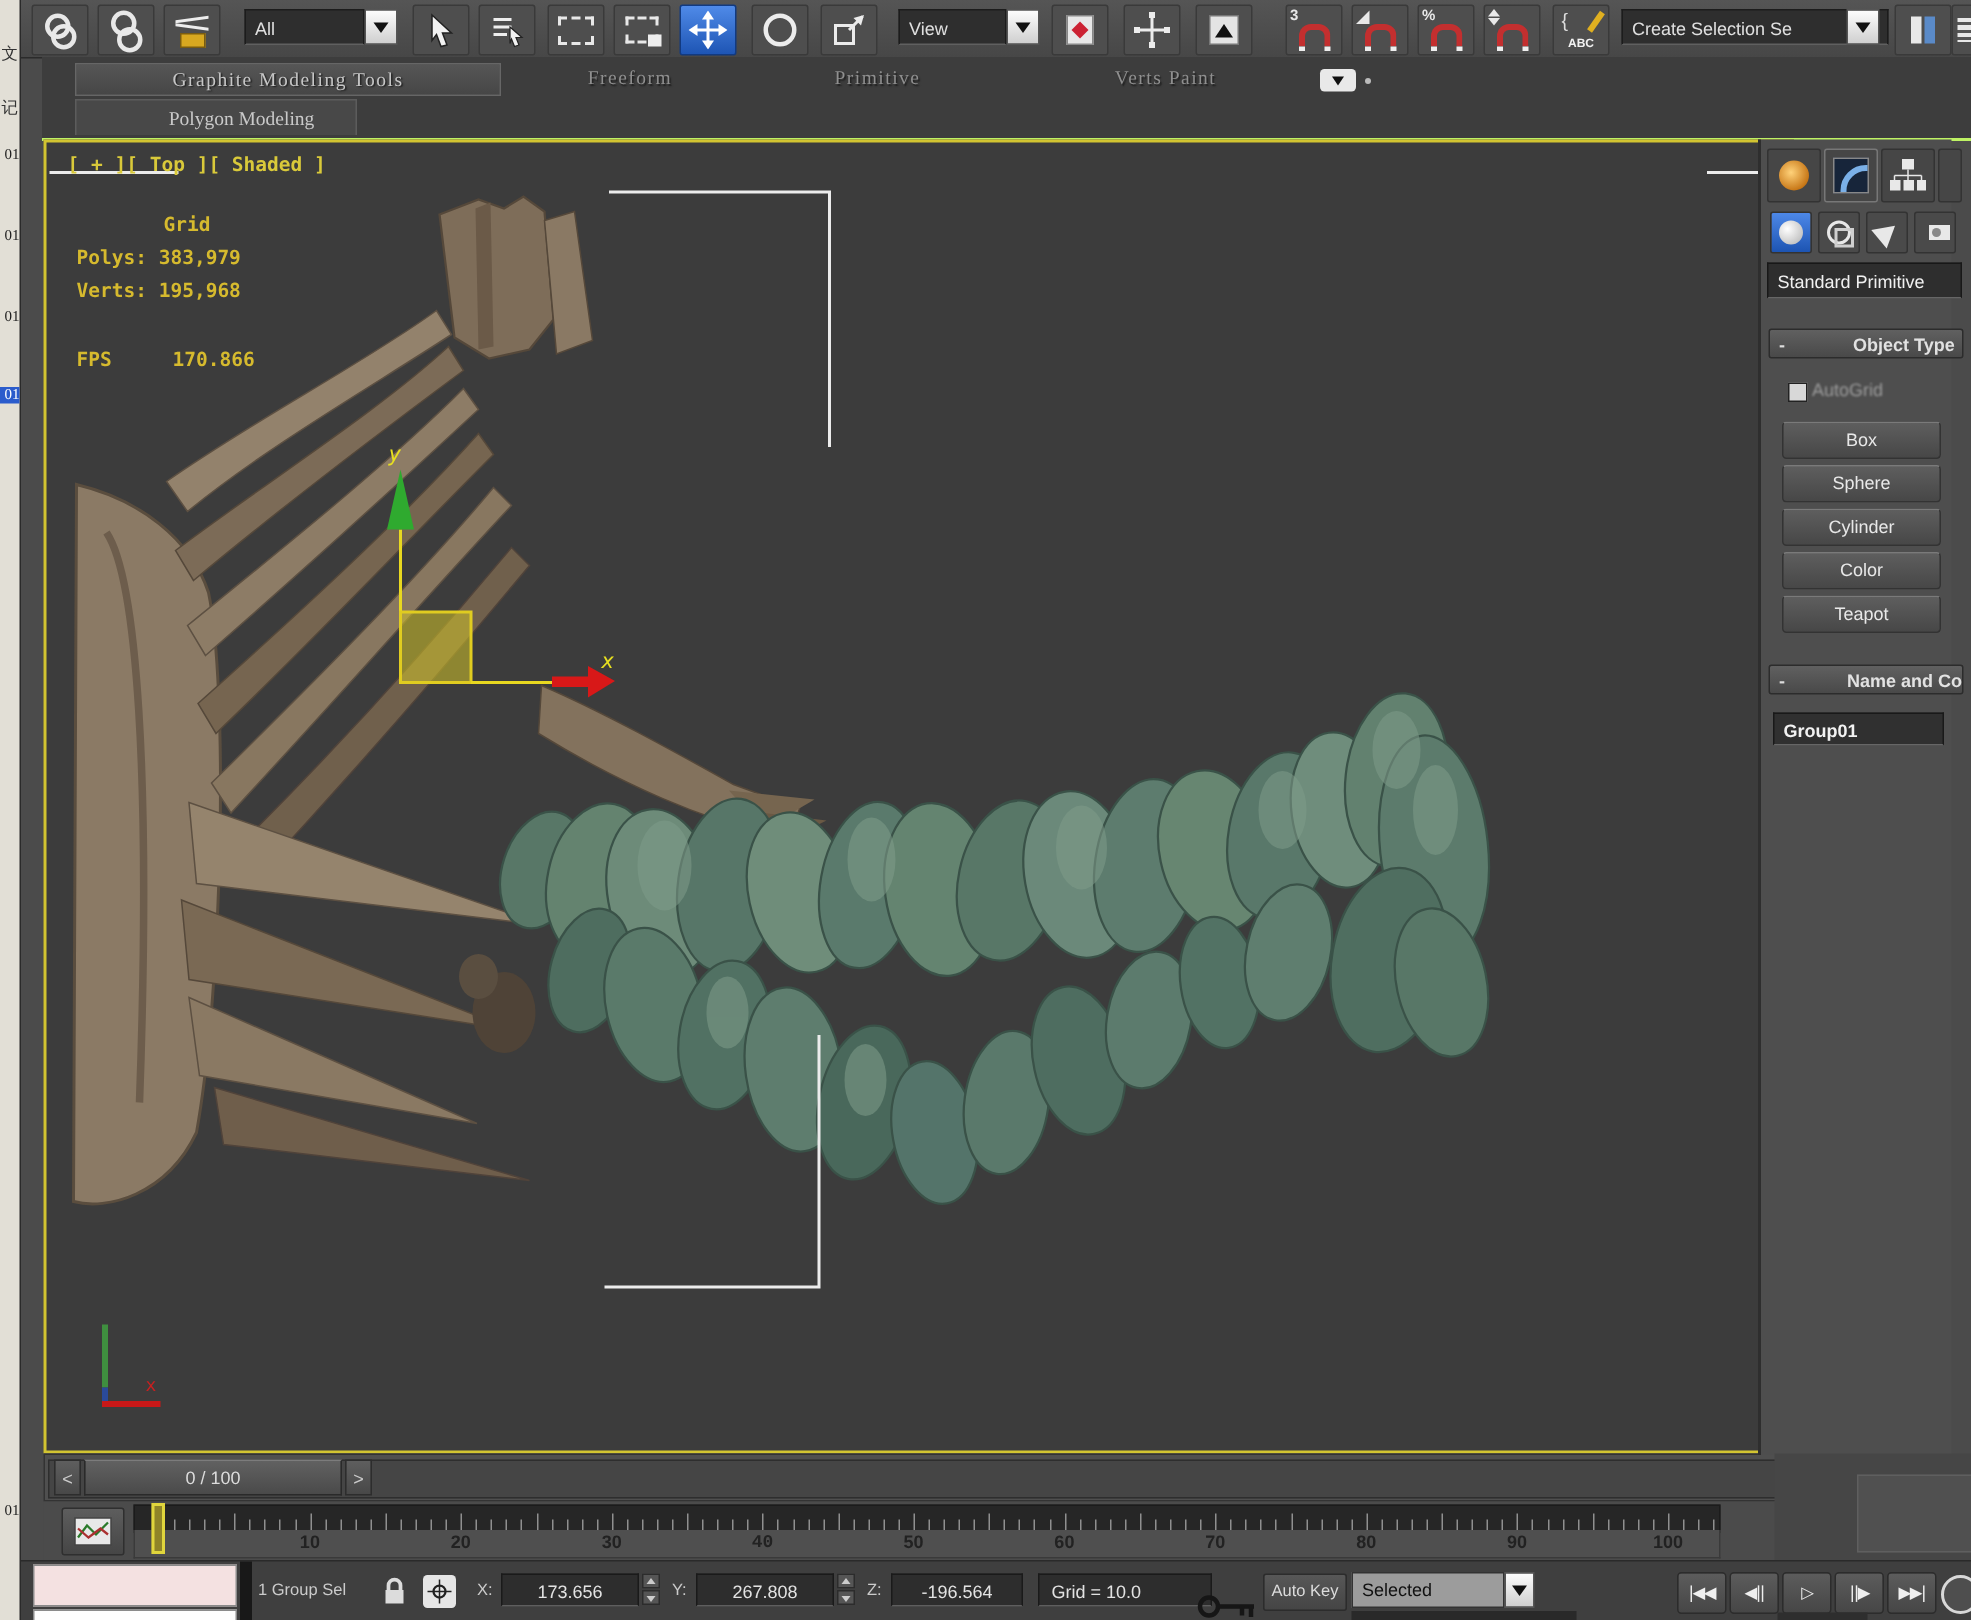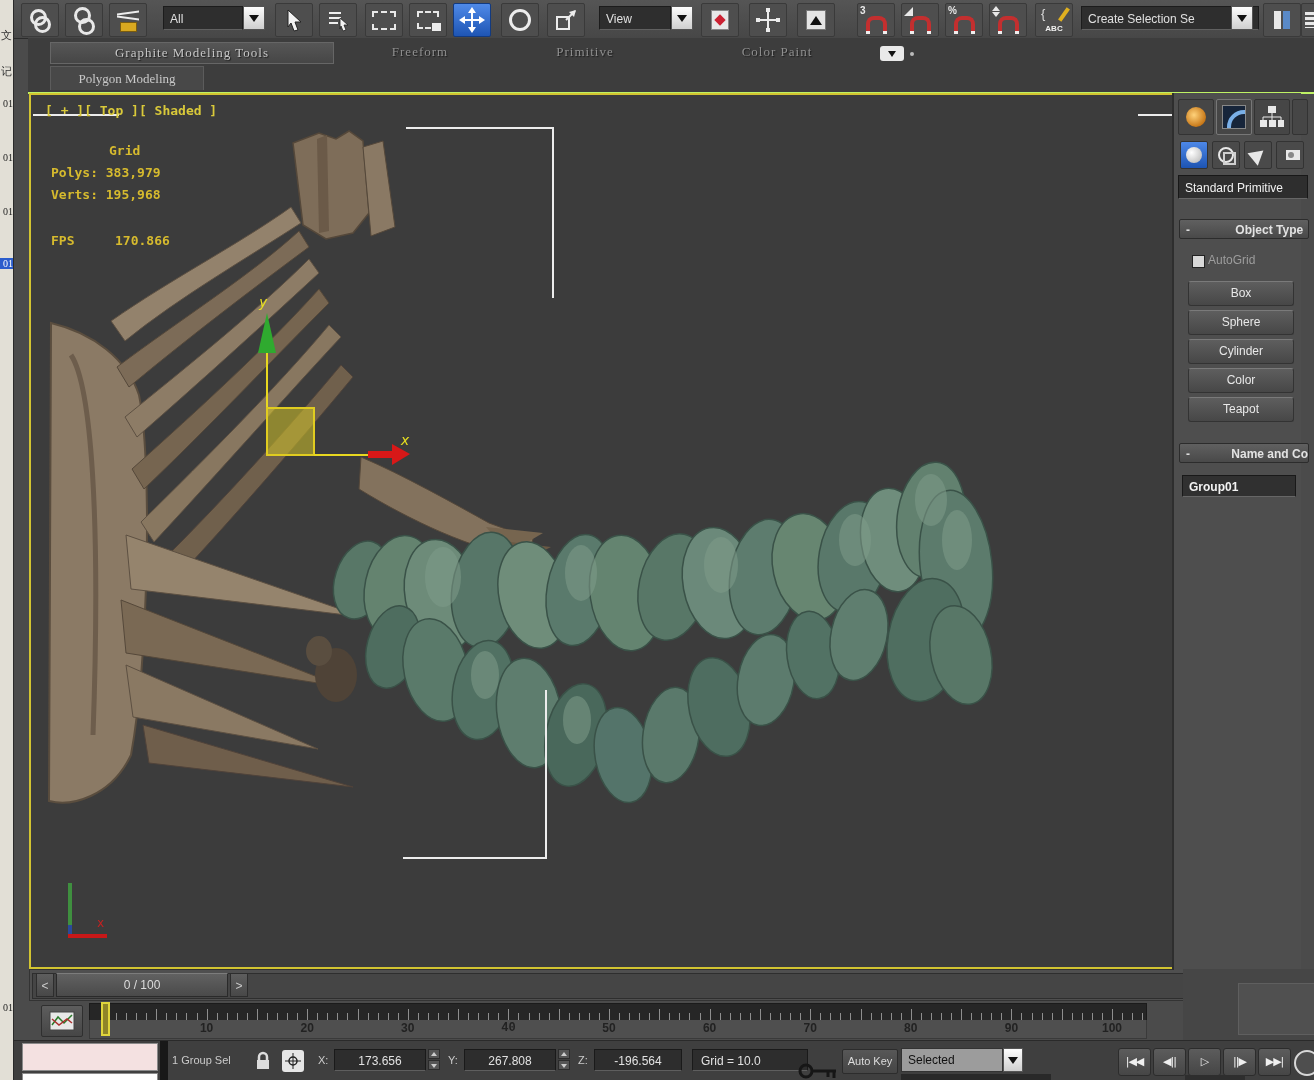--- a/index.html
+++ b/index.html
@@ -26,21 +26,21 @@
   .magnet{width:13px;height:11px;border:4px solid #c32f2f;border-bottom:none;border-radius:8px 8px 0 0;position:relative;margin-top:6px;}
   .magnet:before,.magnet:after{content:"";position:absolute;bottom:-3px;width:4px;height:3px;background:#eee;}
   .magnet:before{left:-4px;} .magnet:after{right:-4px;}
   .snapmark{position:absolute;top:1px;left:2px;font-size:10px;font-weight:bold;color:#e8e8e8;}
   
   #ribbon{left:0;top:38px;width:1301px;height:54px;background:#3d3d3d;border-bottom:2px solid #bef264;margin-left:15px;}
   .rtab{position:absolute;top:4px;height:20px;font-family:"Liberation Serif",serif;font-size:13px;letter-spacing:1px;
         color:#8f8f8f;text-shadow:1px 1px 1px #1e1e1e;text-align:center;line-height:20px;}
   .rtab.active{background:linear-gradient(#565656,#464646);border:1px solid #666;color:#c6c6c6;}
   #ribbon-sub-tab{position:absolute;left:22px;top:28px;width:152px;height:23px;background:#484848;border:1px solid #5c5c5c;
-        border-bottom:none;color:#c9c9c9;font-family:"Liberation Serif",serif;font-size:13px;line-height:23px;text-align:center;}
+        border-bottom:none;color:#c9c9c9;font-family:"Liberation Serif",serif;font-size:13px;line-height:23px;text-align:center;padding-left:34px;}
   #ribbon-min{position:absolute;left:852px;top:8px;width:24px;height:15px;background:#e9e9e9;border-radius:3px;
         display:flex;align-items:center;justify-content:center;}
   #ribbon-min .tri-dn{border-top-width:6px;border-left-width:4px;border-right-width:4px;}
   #ribbon-min-dot{position:absolute;left:882px;top:14px;width:4px;height:4px;background:#bbb;border-radius:50%;}
   
   #viewport{left:16px;top:93px;width:1167px;height:876px;border:2px solid #d2c431;background:#3c3c3c;box-sizing:border-box;}
   #vp-label{left:14px;top:8px;color:#d9c93a;font-family:"DejaVu Sans Mono",monospace;font-size:13px;font-weight:bold;}
   .vp-stat{position:absolute;color:#d6ba2e;font-family:"DejaVu Sans Mono",monospace;font-size:13px;font-weight:bold;white-space:pre;}
   #scene{left:0;top:0;}
   
@@ -263,21 +263,21 @@
     <div class="tbi" style="left:1288px;width:20px">
       <div style="width:14px;height:16px;background:repeating-linear-gradient(#e8e8e8 0 3px,#555 3px 5px)"></div>
     </div>
   </div>
 
   <div id="ribbon" class="abs">
     <div id="ribbon-tabs">
         <div class="rtab active" style="left: 22px; width: 282px;">Graphite Modeling Tools</div>
         <div class="rtab" style="left: 332px; width: 120px;">Freeform</div>
         <div class="rtab" style="left: 497px; width: 120px;">Primitive</div>
-        <div class="rtab" style="left: 679px; width: 140px;">Color Paint</div>
+        <div class="rtab" style="left: 679px; width: 140px;">Verts Paint</div>
       </div>
     <div id="ribbon-min">
         <div class="tri-dn"></div>
       </div>
     <div id="ribbon-min-dot"></div>
     <div id="ribbon-sub-tab">Polygon Modeling</div>
   </div>
 
   <div id="viewport" class="abs">
 

